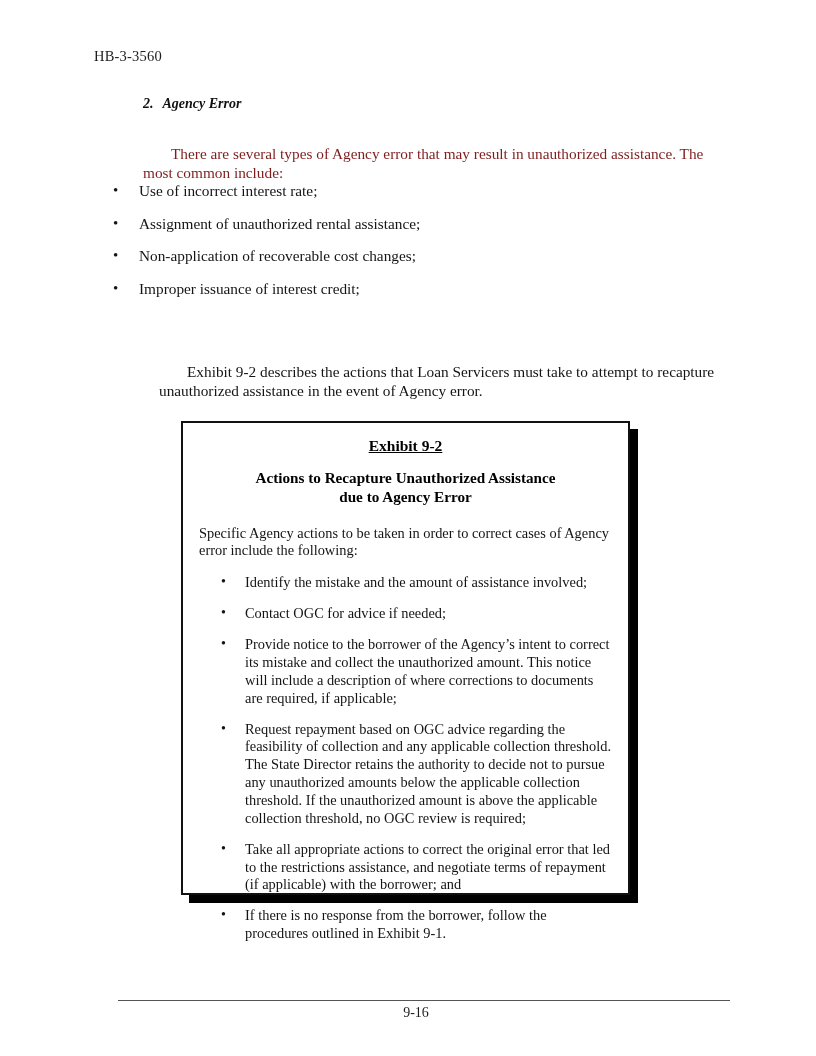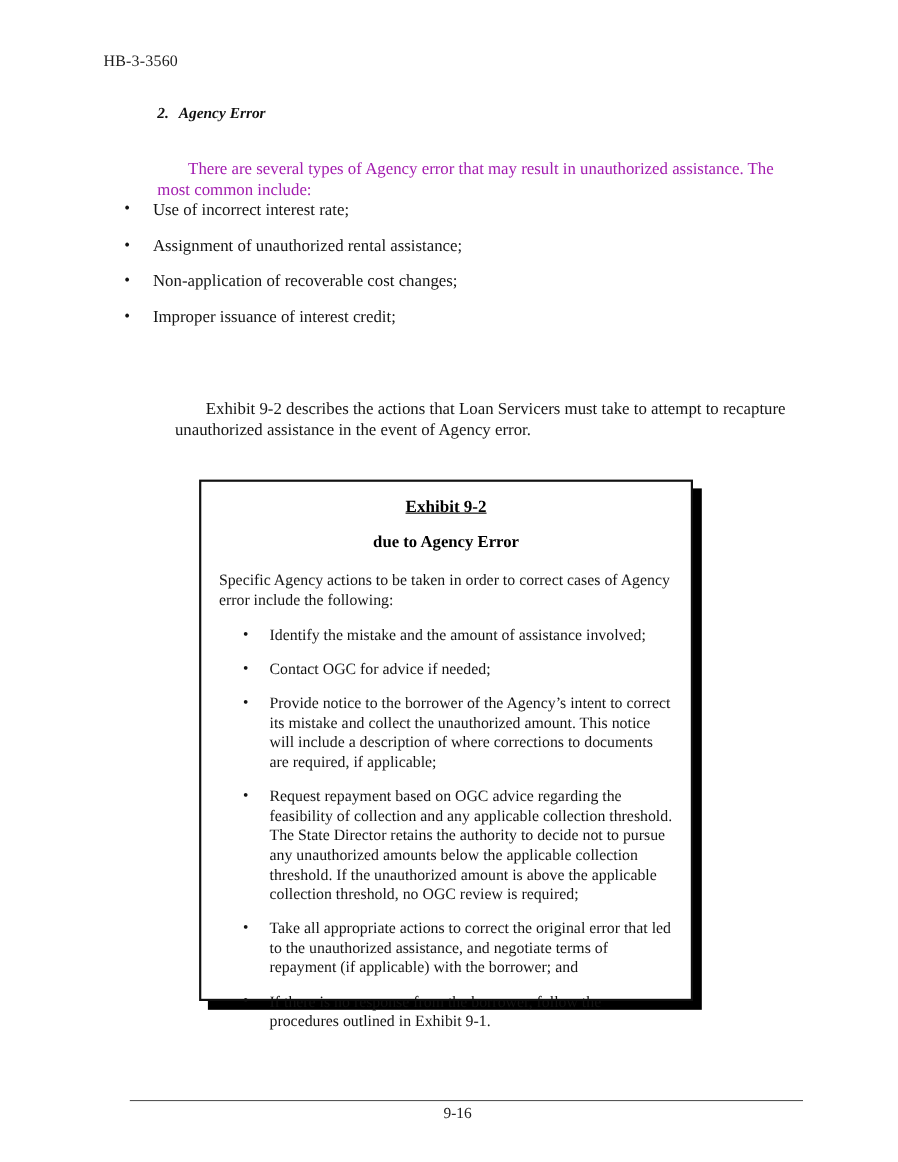--- a/index.html
+++ b/index.html
@@ -47,21 +47,21 @@
 
   
   .intro-para {
     position: absolute;
     left: 143px;
     top: 130px;
     width: 590px;
     font-size: 15.3px;
     line-height: 1.22;
     text-indent: 28px;
-    color: #a21caf;
+    color: #7f1d1d;
   }
 
   
   .bullet-list {
     position: absolute;
     left: 112px;
     top: 182px;
     width: 620px;
     list-style: none;
     margin: 0;
@@ -93,21 +93,21 @@
     font-size: 15.3px;
     line-height: 1.22;
     text-indent: 28px;
     color: #141414;
   }
 
   
   .exhibit-wrap {
     position: absolute;
     left: 181px;
-    top: 436px;
+    top: 421px;
     width: 517px;
     height: 482px;
   }
   .exhibit-shadow {
     position: absolute;
     left: 8px;
     top: 8px;
     width: 449px;
     height: 474px;
     background: #000000;
@@ -208,31 +208,32 @@
 
   <p class="exhibit-ref-para">Exhibit 9-2 describes the actions that Loan Servicers must take to attempt to recapture unauthorized assistance in the event of Agency error.</p>
 
   <div class="exhibit-wrap">
     <div class="exhibit-shadow"></div>
     <div class="exhibit-box">
 
       <div class="exhibit-number">Exhibit 9-2</div>
 
       <div class="exhibit-title">
+        <div>Actions to Recapture Unauthorized Assistance</div>
         <div>due to Agency Error</div>
       </div>
 
       <p class="exhibit-intro">Specific Agency actions to be taken in order to correct cases of Agency error include the following:</p>
 
       <ul class="exhibit-bullets">
         <li>Identify the mistake and the amount of assistance involved;</li>
         <li>Contact OGC for advice if needed;</li>
         <li>Provide notice to the borrower of the Agency’s intent to correct its mistake and collect the unauthorized amount.  This notice will include a description of where corrections to documents are required, if applicable;</li>
         <li>Request repayment based on OGC advice regarding the feasibility of collection and any applicable collection threshold.  The State Director retains the authority to decide not to pursue any unauthorized amounts below the applicable collection threshold.  If the unauthorized amount is above the applicable collection threshold, no OGC review is required;</li>
-        <li>Take all appropriate actions to correct the original error that led to the unauthorized assistance, and negotiate terms of repayment (if applicable) with the borrower; and</li>
+        <li>Take all appropriate actions to correct the original error that led to the restrictions assistance, and negotiate terms of repayment (if applicable) with the borrower; and</li>
         <li>If there is no response from the borrower, follow the procedures outlined in Exhibit 9-1.</li>
       </ul>
 
     </div>
   </div>
 
   <div class="footer-rule"></div>
   <div class="footer-page-number">9-16</div>
 
 </div>

